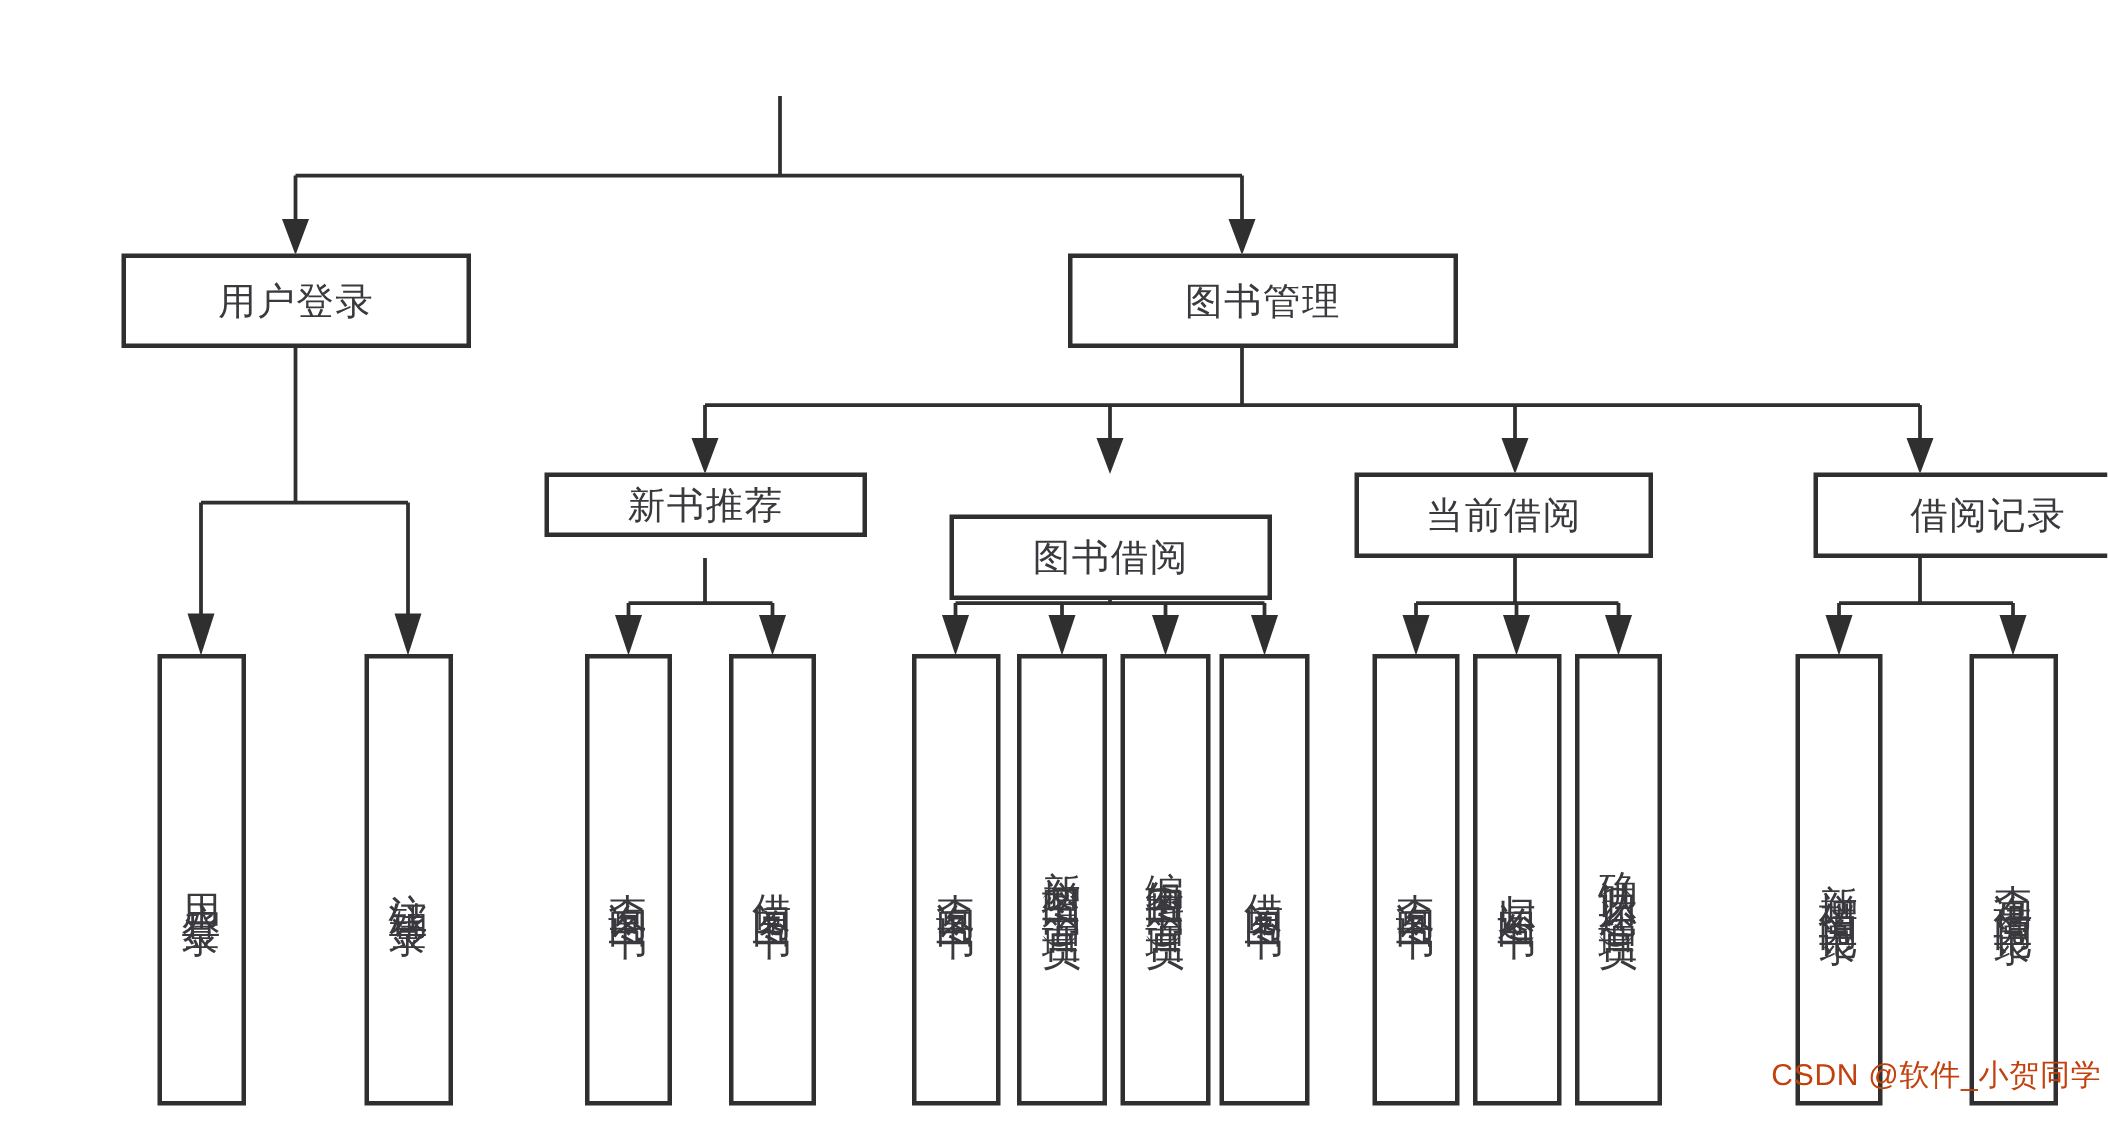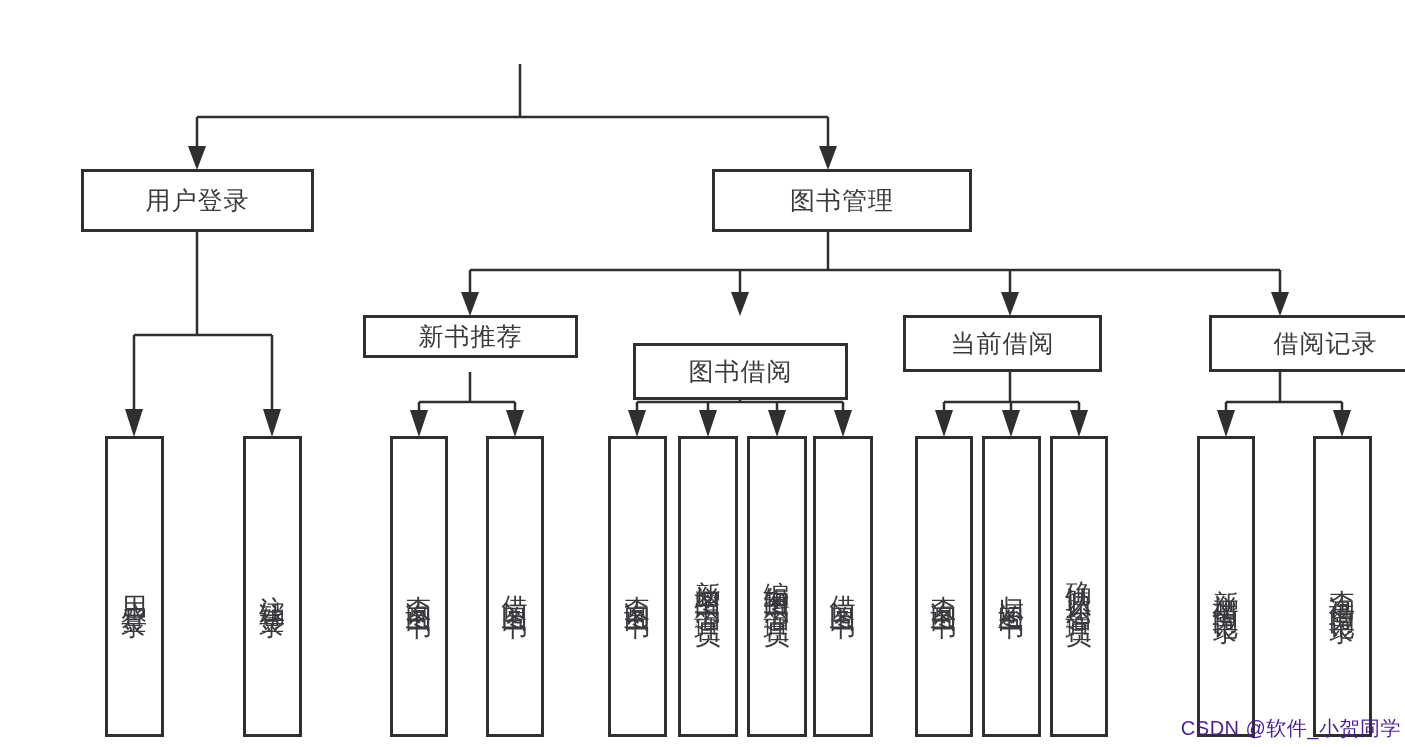--- a/index.html
+++ b/index.html
@@ -40,23 +40,23 @@
     writing-mode: vertical-rl;
     text-orientation: upright;
     font-size: 26px;
     line-height: 1;
     letter-spacing: 6px;
     white-space: nowrap;
   }
   .watermark {
     position: absolute;
     right: 4px;
-    bottom: 5px;
+    bottom: 17px;
     font-size: 20px;
-    color: #4c1d95;
+    color: #c2410c;
     letter-spacing: 0.5px;
     z-index: 10;
     white-space: nowrap;
     text-align: right;
   }
 </style>
 </head>
 <body>
 
 <div class="stage">

